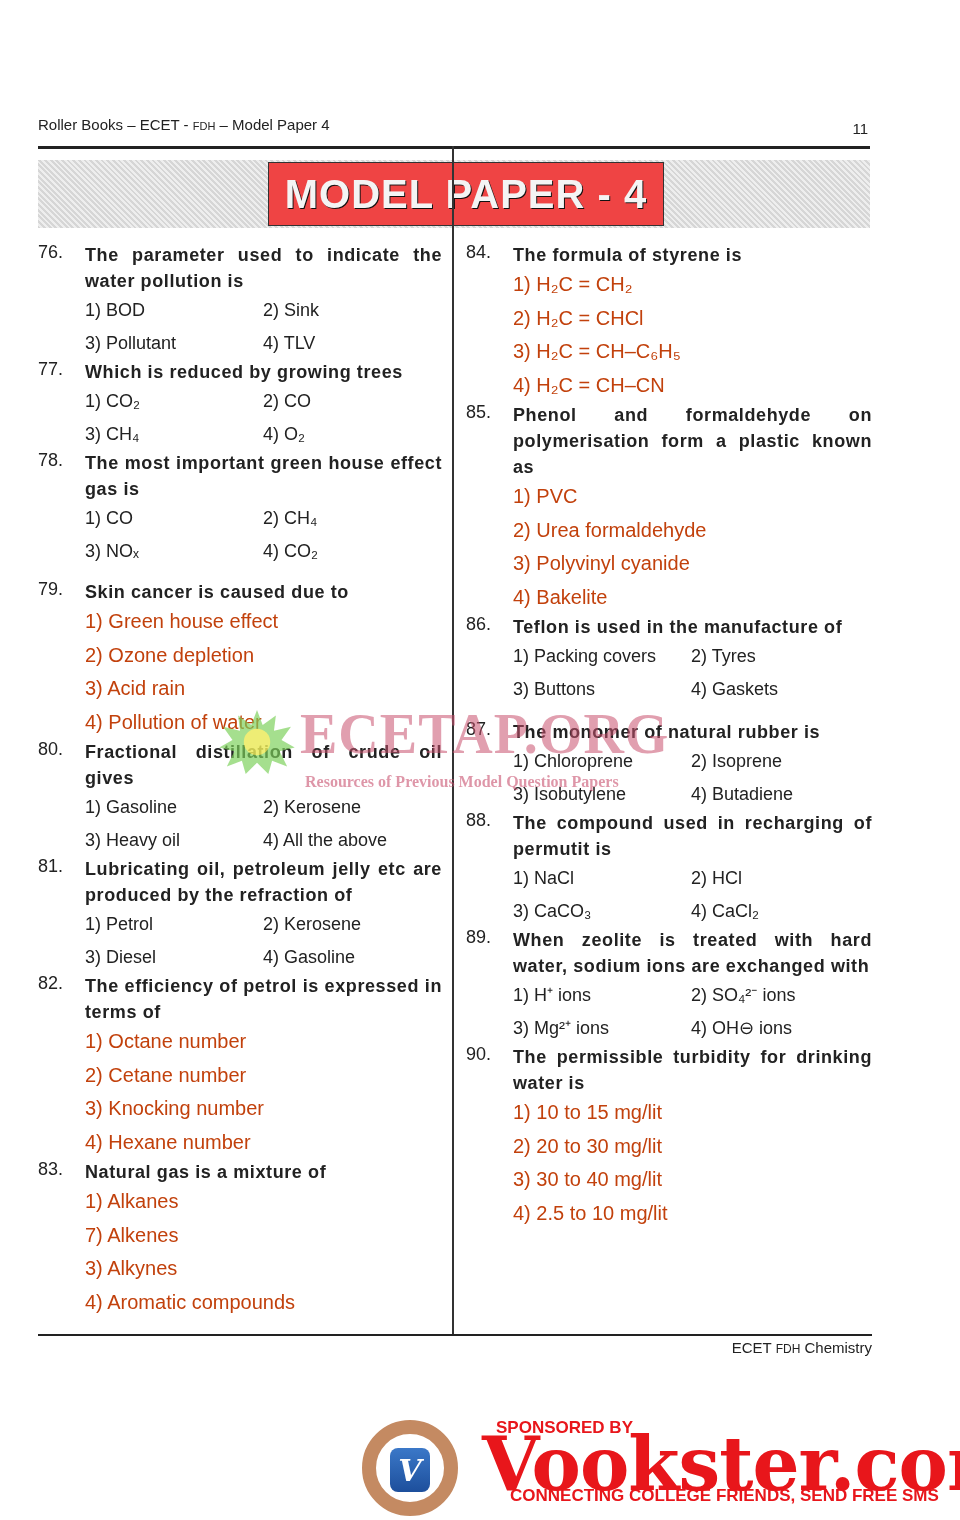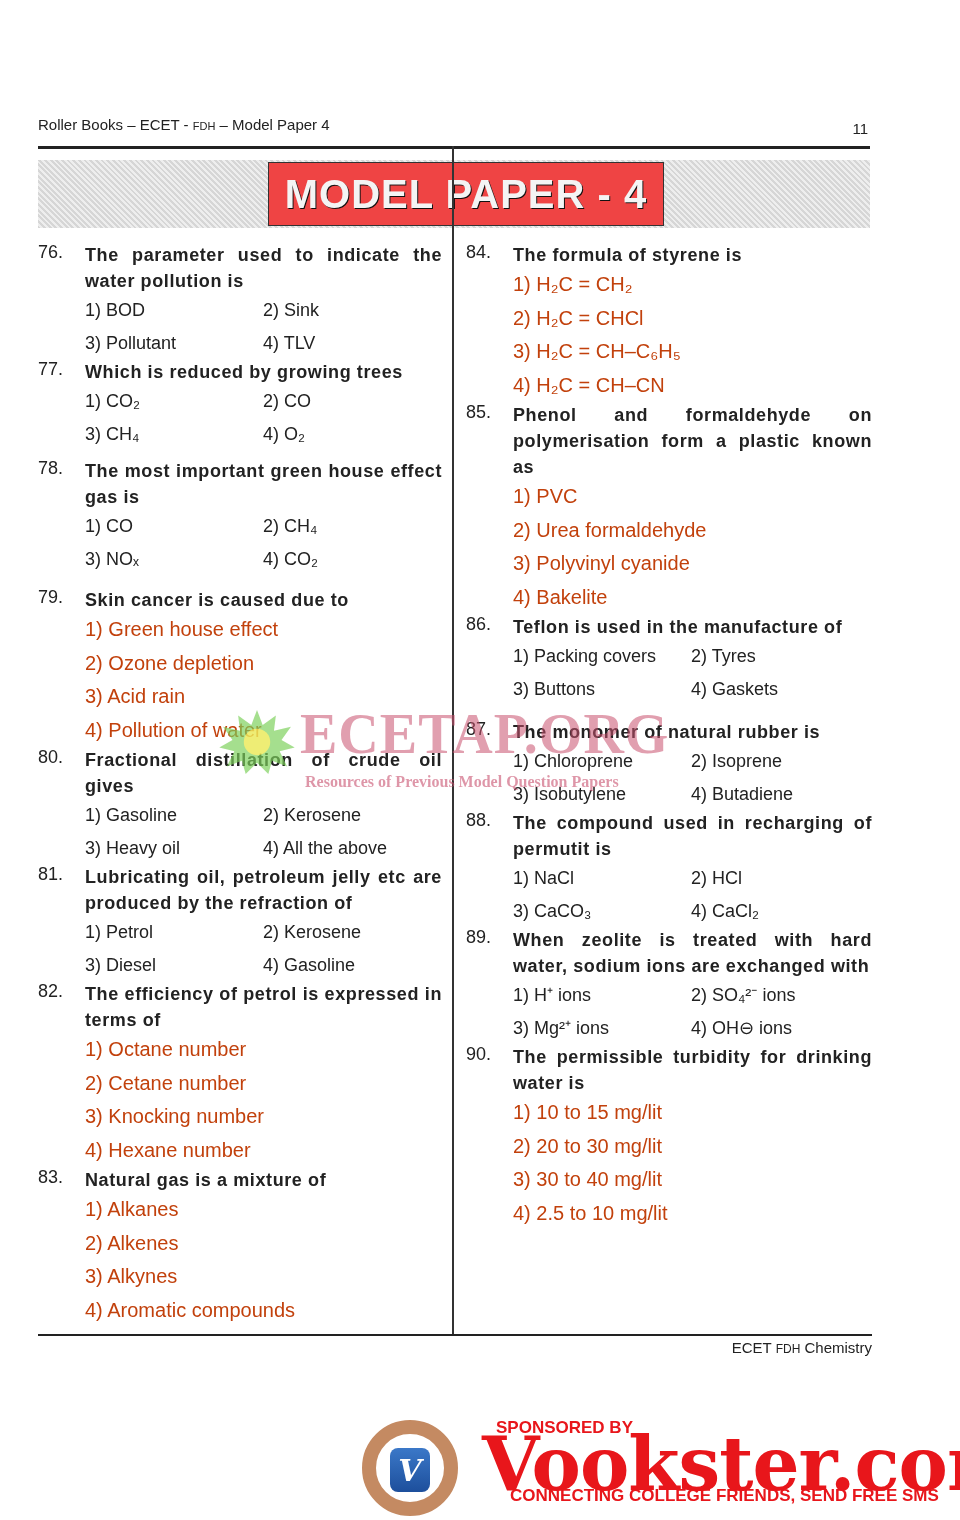--- a/index.html
+++ b/index.html
@@ -110,21 +110,21 @@
         <div class="opt-row">
           <span class="o">1) BOD</span>
           <span class="o wide">2) Sink</span>
         </div>
         <div class="opt-row">
           <span class="o">3) Pollutant</span>
           <span class="o wide">4) TLV</span>
         </div>
       </div>
     </div>
-    <div class="q" style="margin-bottom: 8px;">
+    <div class="q" style="margin-bottom: 0px;">
       <span class="q-num">77.</span>
       <div class="q-text">Which is reduced by growing trees</div>
       <div class="opts">
         <div class="opt-row">
           <span class="o">1) CO₂</span>
           <span class="o wide">2) CO</span>
         </div>
         <div class="opt-row">
           <span class="o">3) CH₄</span>
           <span class="o wide">4) O₂</span>
@@ -191,21 +191,21 @@
         <div class="opt-single">2) Cetane number</div>
         <div class="opt-single">3) Knocking number</div>
         <div class="opt-single">4) Hexane number</div>
       </div>
     </div>
     <div class="q" style="margin-bottom: 0px;">
       <span class="q-num">83.</span>
       <div class="q-text">Natural gas is a mixture of</div>
       <div class="opts">
         <div class="opt-single">1) Alkanes</div>
-        <div class="opt-single">2) Alkenes</div>
+        <div class="opt-single">7) Alkenes</div>
         <div class="opt-single">3) Alkynes</div>
         <div class="opt-single">4) Aromatic compounds</div>
       </div>
     </div>
   </div>
 <div class="col right" id="col-right">
     <div class="q" style="margin-bottom: 0px;">
       <span class="q-num">84.</span>
       <div class="q-text">The formula of styrene is</div>
       <div class="opts">

